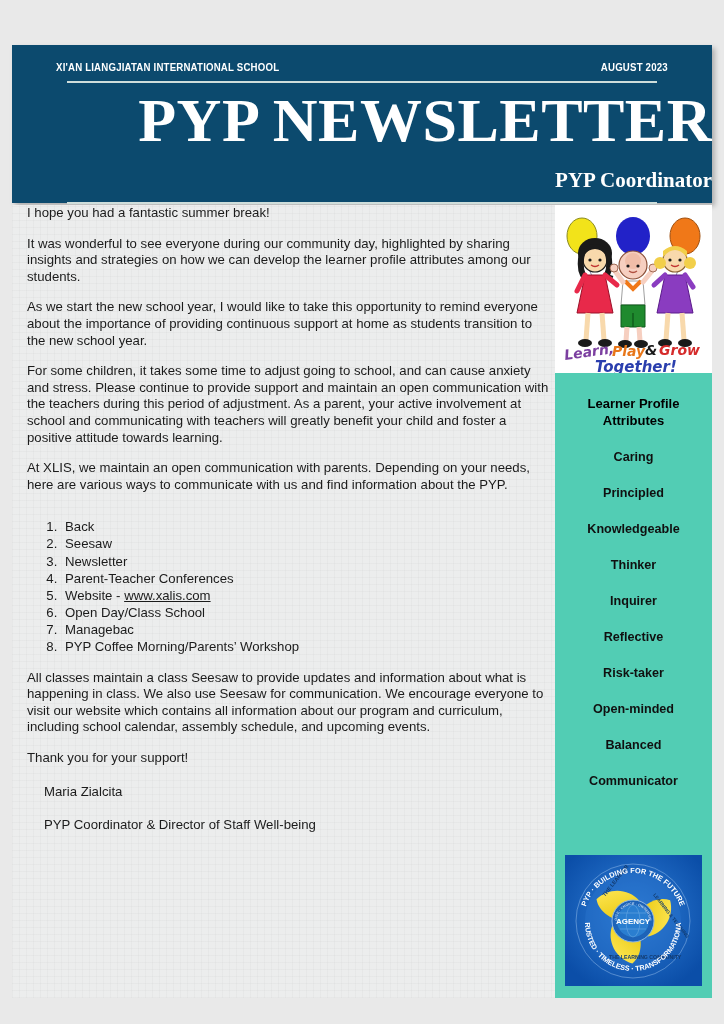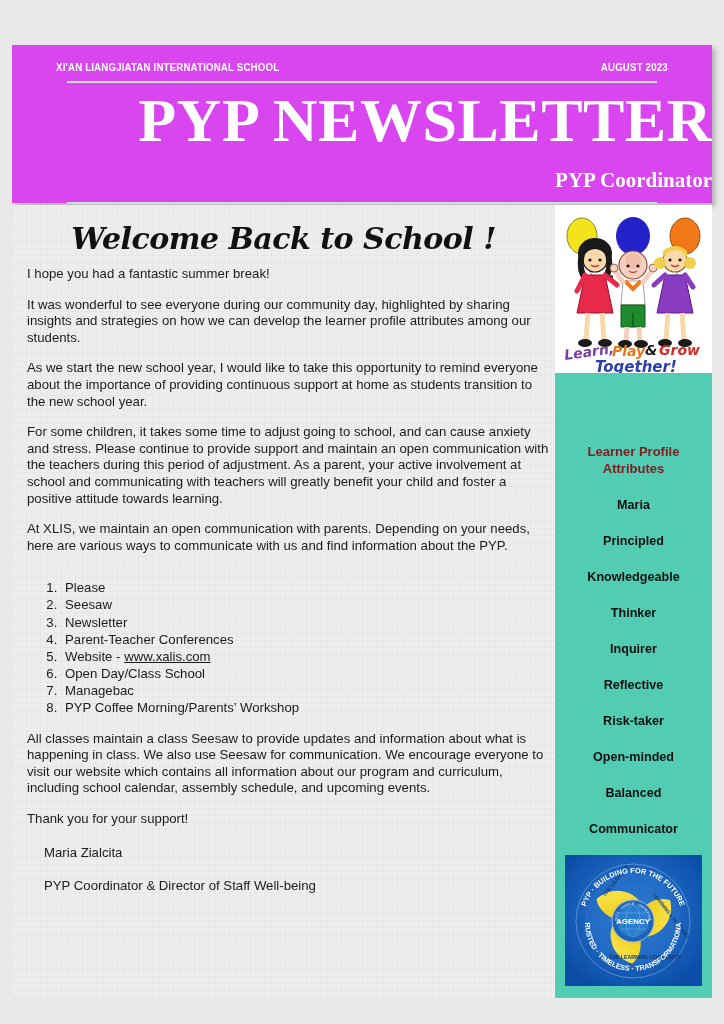--- a/index.html
+++ b/index.html
@@ -15,21 +15,21 @@
     position: relative;
   }
 
   
   #masthead {
     position: absolute;
     left: 12px;
     top: 45px;
     width: 700px;
     height: 158px;
-    background: #d946ef;
+    background: #0c4a6e;
     box-shadow: 3px 3px 5px rgba(0,0,0,0.25);
     box-sizing: border-box;
     text-decoration: underline;
   }
   .mast-toprow {
     position: absolute;
     left: 44px;
     right: 44px;
     top: 16px;
     display: flex;
@@ -156,24 +156,23 @@
   .illus-svg { display: block; width: 157px; height: 168px; }
 
   
   .lp-block {
     padding: 22px 4px 0 4px;
     text-align: center;
   }
   .lp-title {
     font-size: 13px;
     font-weight: bold;
-    color: #7f1d1d;
+    color: #000000;
     line-height: 17px;
     margin-bottom: 21px;
-    margin-top: 48px;
   }
   .lp-item {
     font-size: 12.6px;
     font-weight: bold;
     color: #101010;
     margin-bottom: 22px;
     white-space: nowrap;
   }
   .lp-item:last-child { margin-bottom: 0; }
 
@@ -197,31 +196,30 @@
     <div class="mast-school">XI'AN LIANGJIATAN INTERNATIONAL SCHOOL</div>
     <div class="mast-date">AUGUST 2023</div>
   </div>
   <div class="mast-rule top"></div>
   <div class="mast-title">PYP NEWSLETTER</div>
   <div class="mast-rule bottom"></div>
 </div>
 <div class="mast-sub" style="position:absolute; left:12px; width:700px; top:168px;">PYP Coordinator</div>
 
 <div id="content">
-  <div class="welcome">Welcome Back to School !</div>
 
   <div class="body-wrap">
     <p class="bodytext">I hope you had a fantastic summer break!</p>
     <p class="bodytext">It was wonderful to see everyone during our community day, highlighted by sharing insights and strategies on how we can develop the learner profile attributes among our students.</p>
     <p class="bodytext">As we start the new school year, I would like to take this opportunity to remind everyone about the importance of providing continuous support at home as students transition to the new school year.</p>
     <p class="bodytext">For some children, it takes some time to adjust going to school, and can cause anxiety and stress. Please continue to provide support and maintain an open communication with the teachers during this period of adjustment. As a parent, your active involvement at school and communicating with teachers will greatly benefit your child and foster a positive attitude towards learning.</p>
     <p class="bodytext tight">At XLIS, we maintain an open communication with parents. Depending on your needs, here are various ways to communicate with us and find information about the PYP.</p>
 
     <ol class="comm-list">
-      <li><span>Please</span></li>
+      <li><span>Back</span></li>
       <li><span>Seesaw</span></li>
       <li><span>Newsletter</span></li>
       <li><span>Parent-Teacher Conferences</span></li>
       <li><span>Website - </span><a class="weblink" href="#">www.xalis.com</a></li>
       <li><span>Open Day/Class School</span></li>
       <li><span>Managebac</span></li>
       <li><span>PYP Coffee Morning/Parents’ Workshop</span></li>
     </ol>
 
     <p class="bodytext">All classes maintain a class Seesaw to provide updates and information about what is happening in class. We also use Seesaw for communication. We encourage everyone to visit our website which contains all information about our program and curriculum, including school calendar, assembly schedule, and upcoming events.</p>
@@ -314,21 +312,21 @@
         <text id="cap-together" x="40" y="167" font-family="'DejaVu Sans', sans-serif" font-size="15" font-weight="bold" font-style="italic" fill="#2b3fae">Together!</text>
       </g>
     </svg>
   </div>
 
   <div class="lp-block">
     <div class="lp-title">
       <div>Learner Profile</div>
       <div>Attributes</div>
     </div>
-    <div class="lp-item">Maria</div>
+    <div class="lp-item">Caring</div>
     <div class="lp-item">Principled</div>
     <div class="lp-item">Knowledgeable</div>
     <div class="lp-item">Thinker</div>
     <div class="lp-item">Inquirer</div>
     <div class="lp-item">Reflective</div>
     <div class="lp-item">Risk-taker</div>
     <div class="lp-item">Open-minded</div>
     <div class="lp-item">Balanced</div>
     <div class="lp-item">Communicator</div>
   </div>

